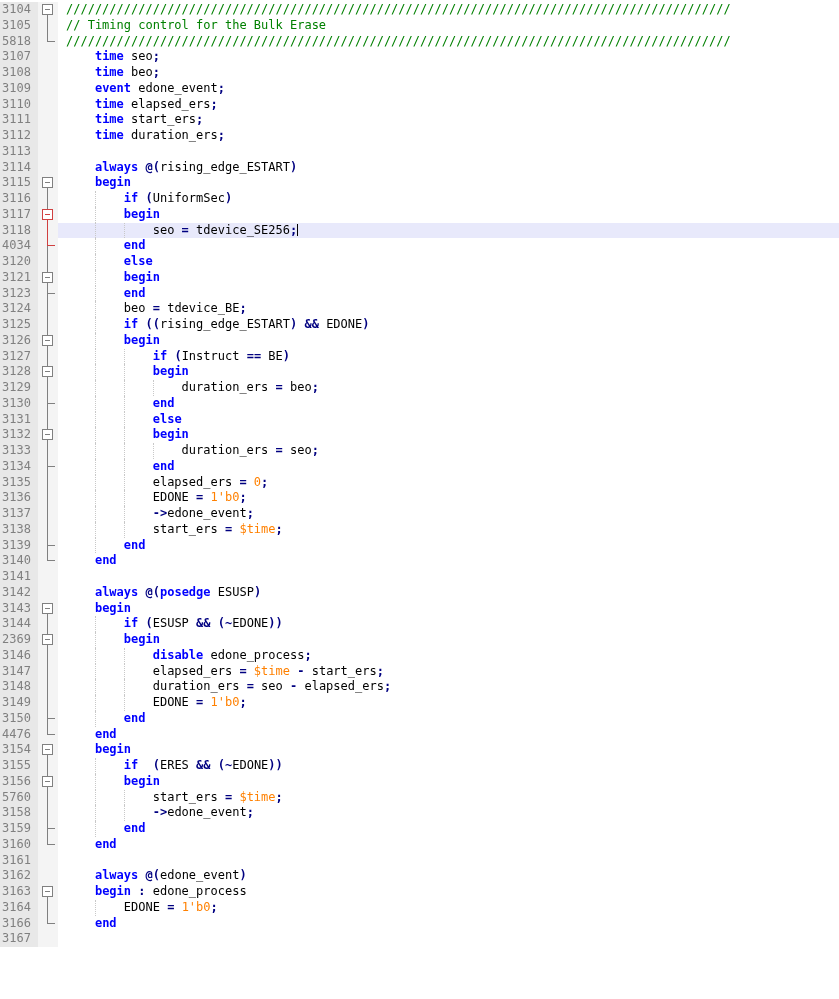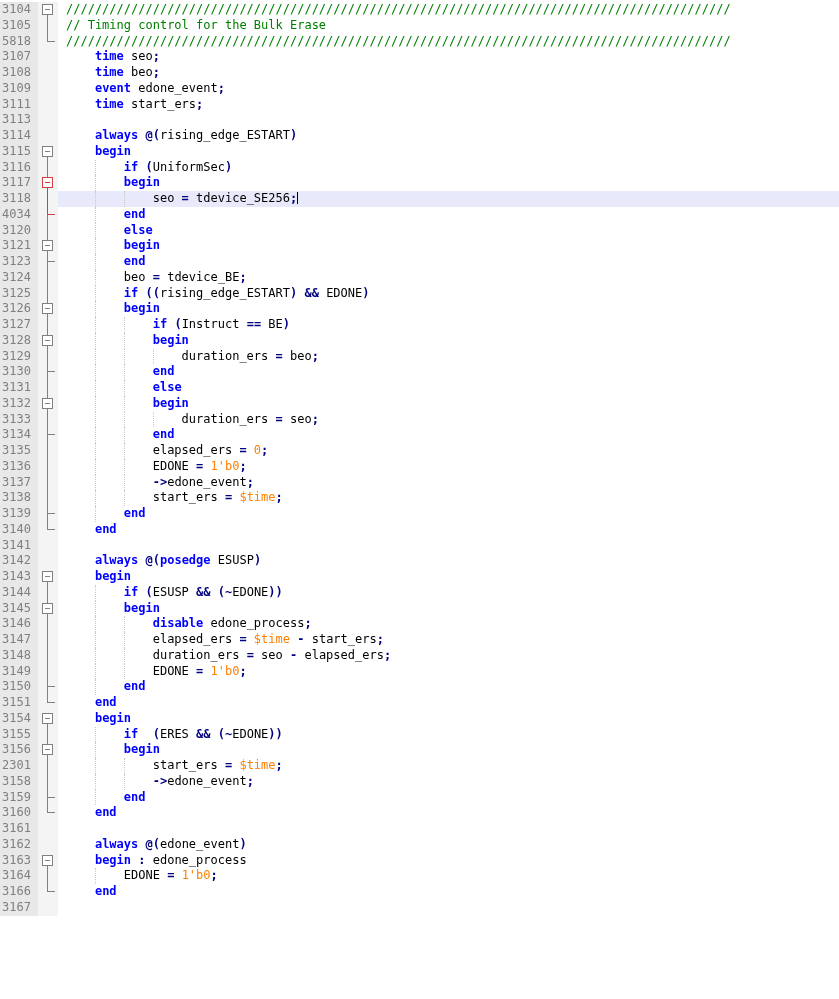--- a/index.html
+++ b/index.html
@@ -85,23 +85,33 @@
       <div class="ln">3108</div>
       <div class="fold"></div>
       <div class="code"><span class="tok-t">    </span><span class="tok-k">time</span><span class="tok-t"> beo</span><span class="tok-o">;</span></div>
     </div>
     <div class="row">
       <div class="ln">3109</div>
       <div class="fold"></div>
       <div class="code"><span class="tok-t">    </span><span class="tok-k">event</span><span class="tok-t"> edone_event</span><span class="tok-o">;</span></div>
     </div>
     <div class="row">
+      <div class="ln">3110</div>
+      <div class="fold"></div>
+      <div class="code"><span class="tok-t">    </span><span class="tok-k">time</span><span class="tok-t"> elapsed_ers</span><span class="tok-o">;</span></div>
+    </div>
+    <div class="row">
       <div class="ln">3111</div>
       <div class="fold"></div>
       <div class="code"><span class="tok-t">    </span><span class="tok-k">time</span><span class="tok-t"> start_ers</span><span class="tok-o">;</span></div>
+    </div>
+    <div class="row">
+      <div class="ln">3112</div>
+      <div class="fold"></div>
+      <div class="code"><span class="tok-t">    </span><span class="tok-k">time</span><span class="tok-t"> duration_ers</span><span class="tok-o">;</span></div>
     </div>
     <div class="row">
       <div class="ln">3113</div>
       <div class="fold"></div>
       <div class="code"></div>
     </div>
     <div class="row">
       <div class="ln">3114</div>
       <div class="fold"></div>
       <div class="code"><span class="tok-t">    </span><span class="tok-k">always</span><span class="tok-t"> </span><span class="tok-o">@(</span><span class="tok-t">rising_edge_ESTART</span><span class="tok-o">)</span></div>
@@ -350,21 +360,21 @@
     </div>
     <div class="row">
       <div class="ln">3144</div>
       <div class="fold">
         <div class="fseg a"></div>
         <div class="fseg b"></div>
       </div>
       <div class="code"><div class="iguide" style="left: calc(4ch + 8px);"></div><span class="tok-t">        </span><span class="tok-k">if</span><span class="tok-t"> </span><span class="tok-o">(</span><span class="tok-t">ESUSP </span><span class="tok-o">&amp;&amp;</span><span class="tok-t"> </span><span class="tok-o">(~</span><span class="tok-t">EDONE</span><span class="tok-o">))</span></div>
     </div>
     <div class="row">
-      <div class="ln">3145</div>
+      <div class="ln">2369</div>
       <div class="fold">
         <div class="fseg a"></div>
         <div class="fseg b"></div>
         <div class="fbox">
           <div class="minus"></div>
         </div>
       </div>
       <div class="code"><div class="iguide" style="left: calc(4ch + 8px);"></div><span class="tok-t">        </span><span class="tok-k">begin</span></div>
     </div>
     <div class="row">
@@ -402,21 +412,21 @@
     <div class="row">
       <div class="ln">3150</div>
       <div class="fold">
         <div class="fseg a"></div>
         <div class="fseg b"></div>
         <div class="ftick"></div>
       </div>
       <div class="code"><div class="iguide" style="left: calc(4ch + 8px);"></div><span class="tok-t">        </span><span class="tok-k">end</span></div>
     </div>
     <div class="row">
-      <div class="ln">3151</div>
+      <div class="ln">4476</div>
       <div class="fold">
         <div class="fseg a"></div>
         <div class="ftick"></div>
       </div>
       <div class="code"><span class="tok-t">    </span><span class="tok-k">end</span></div>
     </div>
     <div class="row">
       <div class="ln">3154</div>
       <div class="fold">
         <div class="fseg b"></div>
@@ -439,21 +449,21 @@
       <div class="fold">
         <div class="fseg a"></div>
         <div class="fseg b"></div>
         <div class="fbox">
           <div class="minus"></div>
         </div>
       </div>
       <div class="code"><div class="iguide" style="left: calc(4ch + 8px);"></div><span class="tok-t">        </span><span class="tok-k">begin</span></div>
     </div>
     <div class="row">
-      <div class="ln">2301</div>
+      <div class="ln">5760</div>
       <div class="fold">
         <div class="fseg a"></div>
         <div class="fseg b"></div>
       </div>
       <div class="code"><div class="iguide" style="left: calc(4ch + 8px);"></div><div class="iguide" style="left: calc(8ch + 8px);"></div><span class="tok-t">            start_ers </span><span class="tok-o">=</span><span class="tok-t"> </span><span class="tok-n">$time</span><span class="tok-o">;</span></div>
     </div>
     <div class="row">
       <div class="ln">3158</div>
       <div class="fold">
         <div class="fseg a"></div>

